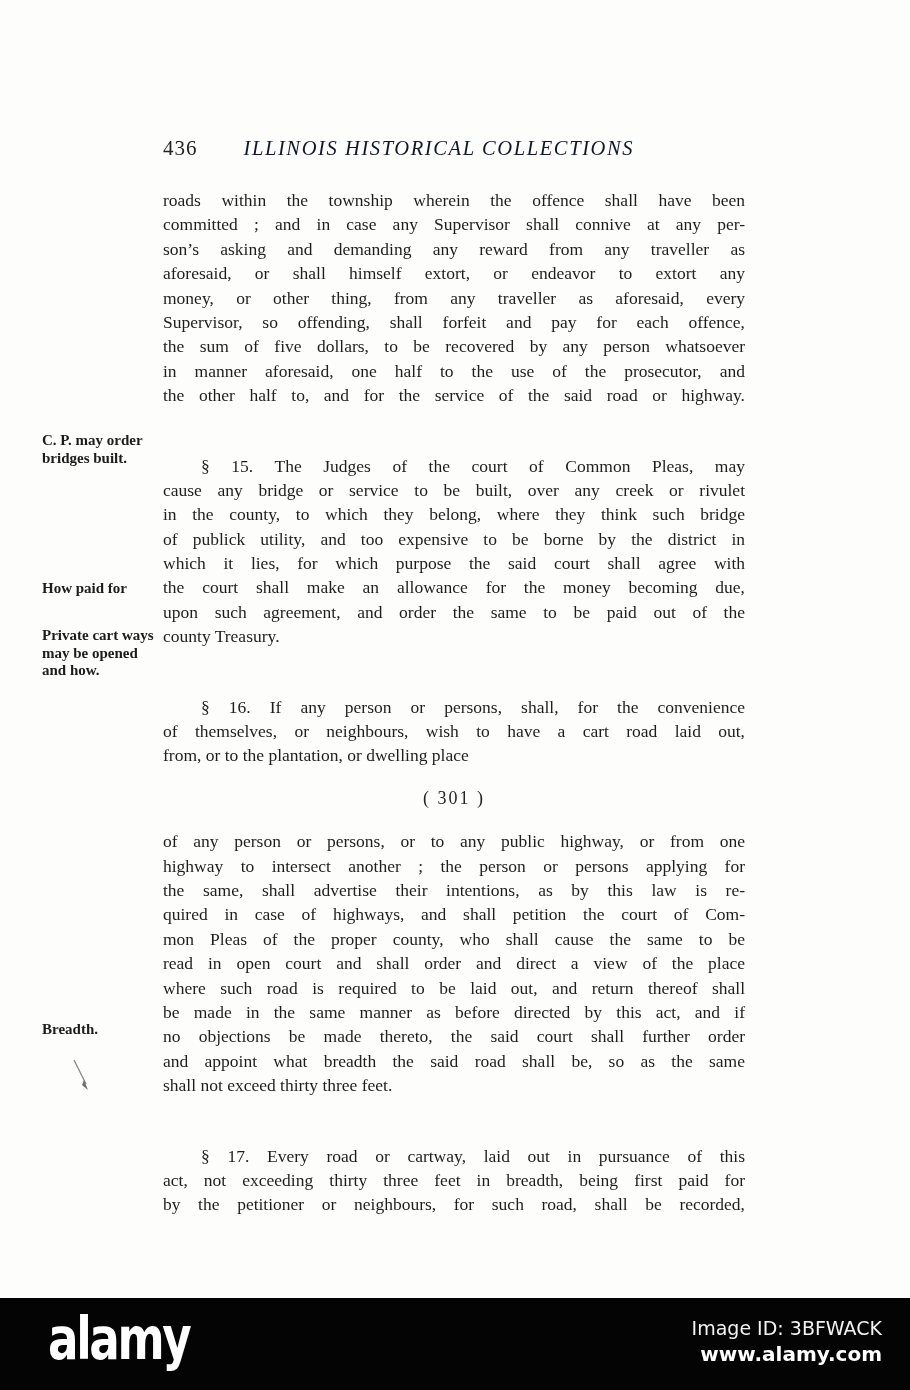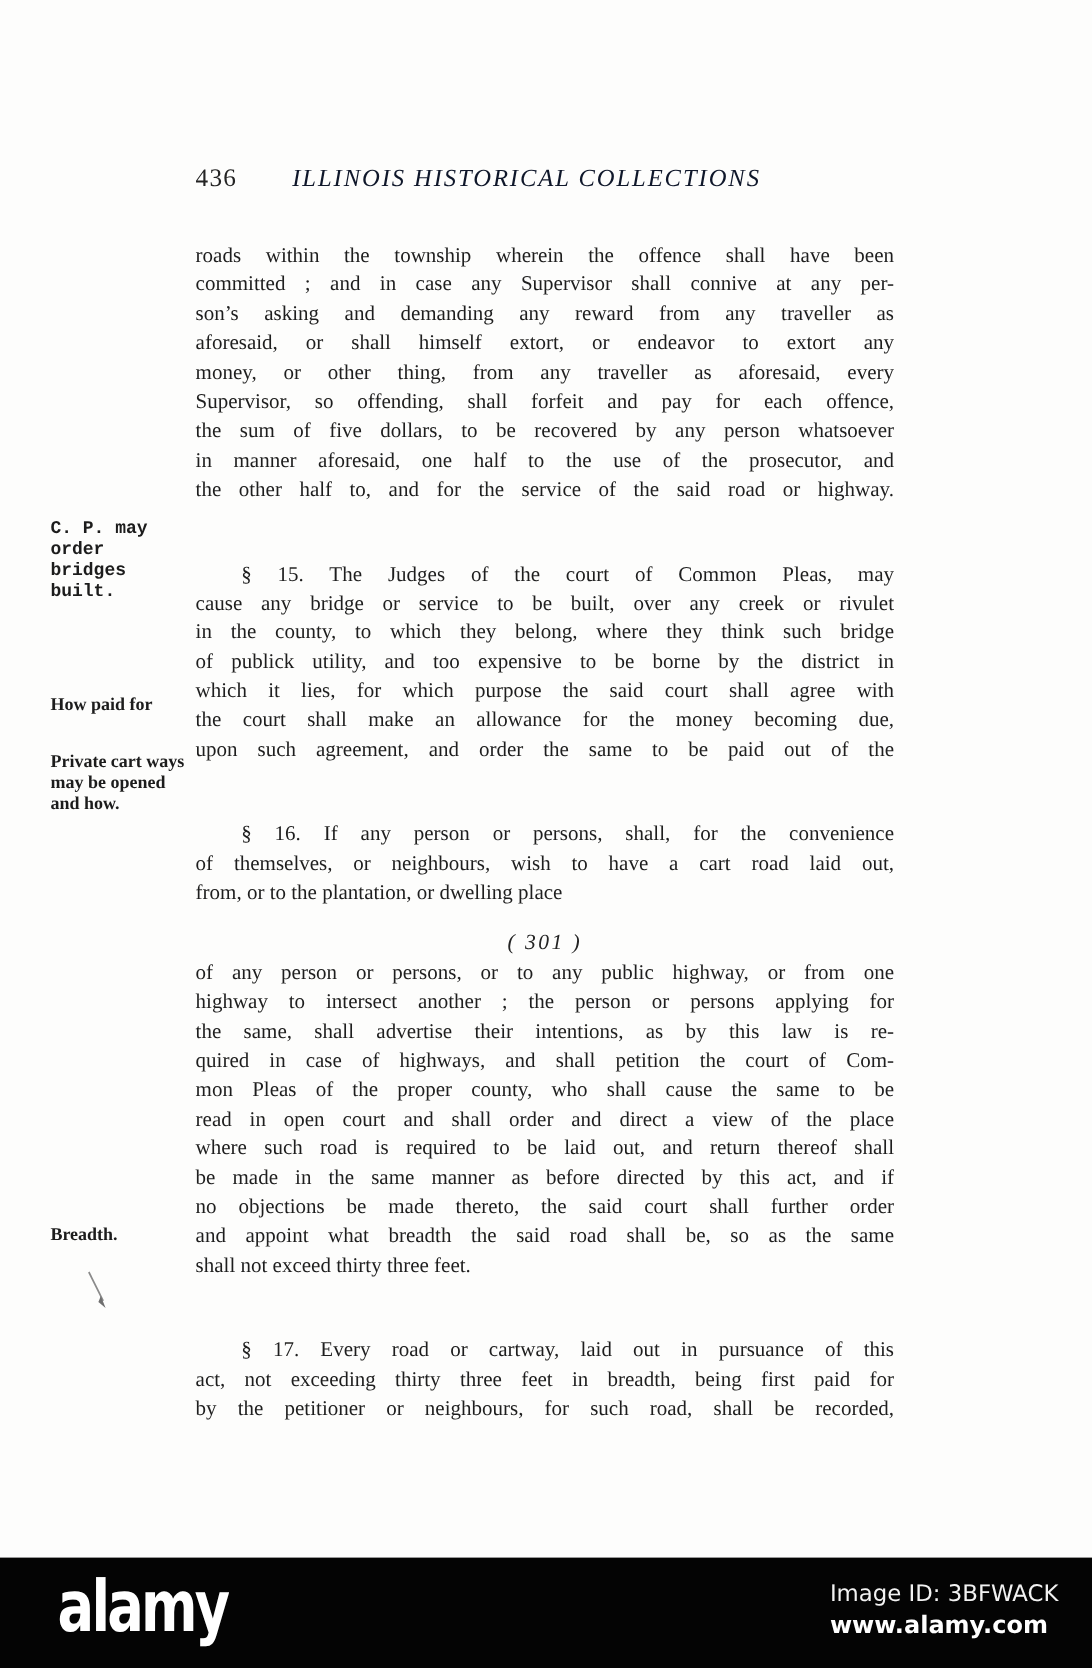--- a/index.html
+++ b/index.html
@@ -20,60 +20,59 @@
   .page-number{
     display:inline-block;font-size:21px;letter-spacing:1px;color:#242424;
     vertical-align:baseline;
   }
   .running-title{
     display:inline-block;margin-left:46px;font-style:italic;font-size:20.5px;
     letter-spacing:1.6px;color:#0f172a;
   }
   
   .body-text{
-    position:absolute;left:163px;top:200px;width:582px;
+    position:absolute;left:163px;top:188px;width:582px;
     font-size:17.5px;color:#1e1e1e;
   }
   .line{
     height:24.4px;line-height:24.4px;
     text-align:justify;text-align-last:justify;
     white-space:nowrap;
   }
   .line.endline{text-align-last:left;}
   .line.indent{text-indent:38px;margin-top:46px;}
   .page-break-marker{
-    height:24.4px;line-height:24.4px;margin-top:18px;
+    height:24.4px;line-height:24.4px;margin-top:18px;margin-bottom:19px;
     text-align:center;text-align-last:center;font-size:18px;color:#242424;
     letter-spacing:2px;
-    font-style:italic;
   }
   
   .margin-note{
     position:absolute;left:42px;width:114px;
     font-weight:bold;font-size:15px;line-height:17.6px;color:#1c1c1c;
   }
-  .note-0{top:432px;font-family:Liberation Mono, monospace;}
+  .note-0{top:432px;}
   .note-1{top:580px;white-space:nowrap;}
   .note-2{top:627px;}
   .note-3{top:1021px;}
   .pen-mark{position:absolute;left:66px;top:1052px;}
   
   .footer-bar{
     position:absolute;left:0;top:1298px;width:910px;height:115px;
     background:#040404;color:#ffffff;
   }
   .alamy-logo{
     position:absolute;left:48px;top:6px;
     font-family:"DejaVu Sans", sans-serif;font-weight:bold;
     font-size:58px;letter-spacing:-3px;
     transform:scale(0.78,1.02);transform-origin:left top;
     color:#ffffff;
   }
   .footer-meta{
-    position:absolute;right:28px;top:18px;text-align:left;
+    position:absolute;right:28px;top:18px;text-align:right;
     font-family:"DejaVu Sans", sans-serif;
   }
   .image-id{font-size:19px;color:#f2f2f2;line-height:25px;}
   .footer-url{font-size:20px;font-weight:bold;color:#ffffff;line-height:27px;}
 </style>
 </head>
 <body>
 
 <div class="scan-page">
 
@@ -101,20 +100,21 @@
     <div class="line">the sum of five dollars, to be recovered by any person whatsoever</div>
     <div class="line">in manner aforesaid, one half to the use of the prosecutor, and</div>
     <div class="line">the other half to, and for the service of the said road or highway.</div>
     <div class="line indent">§ 15.  The Judges of the court of Common Pleas, may</div>
     <div class="line">cause any bridge or service to be built, over any creek or rivulet</div>
     <div class="line">in the county, to which they belong, where they think such bridge</div>
     <div class="line">of publick utility, and too expensive to be borne by the district in</div>
     <div class="line">which it lies, for which purpose the said court shall agree with</div>
     <div class="line">the court shall make an allowance for the money becoming due,</div>
     <div class="line">upon such agreement, and order the same to be paid out of the</div>
+    <div class="line endline">county Treasury.</div>
     <div class="line indent">§ 16.  If any person or persons, shall, for the convenience</div>
     <div class="line">of themselves, or neighbours, wish to have a cart road laid out,</div>
     <div class="line endline">from, or to the plantation, or dwelling place</div>
     <div class="page-break-marker">( 301 )</div>
     <div class="line">of any person or persons, or to any public highway, or from one</div>
     <div class="line">highway to intersect another ; the person or persons applying for</div>
     <div class="line">the same, shall advertise their intentions, as by this law is re-</div>
     <div class="line">quired in case of highways, and shall petition the court of Com-</div>
     <div class="line">mon Pleas of the proper county, who shall cause the same to be</div>
     <div class="line">read in open court and shall order and direct a view of the place</div>

